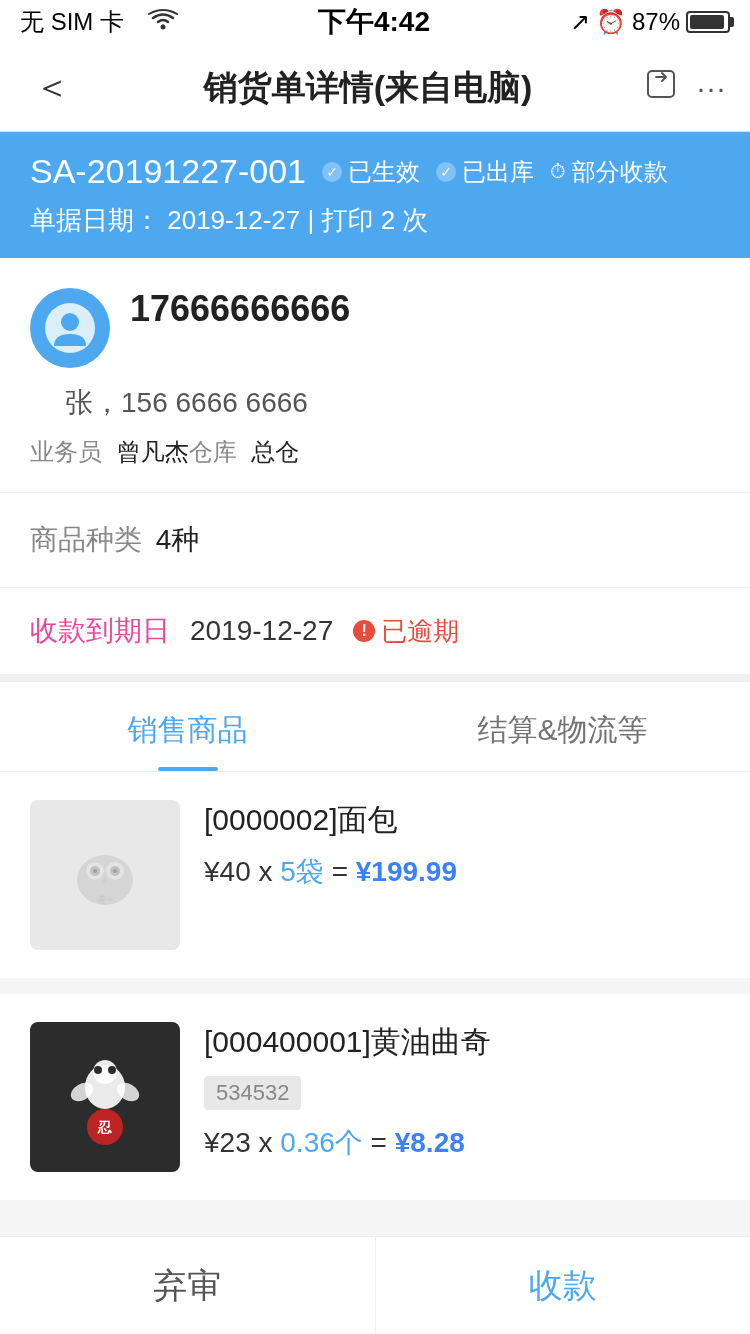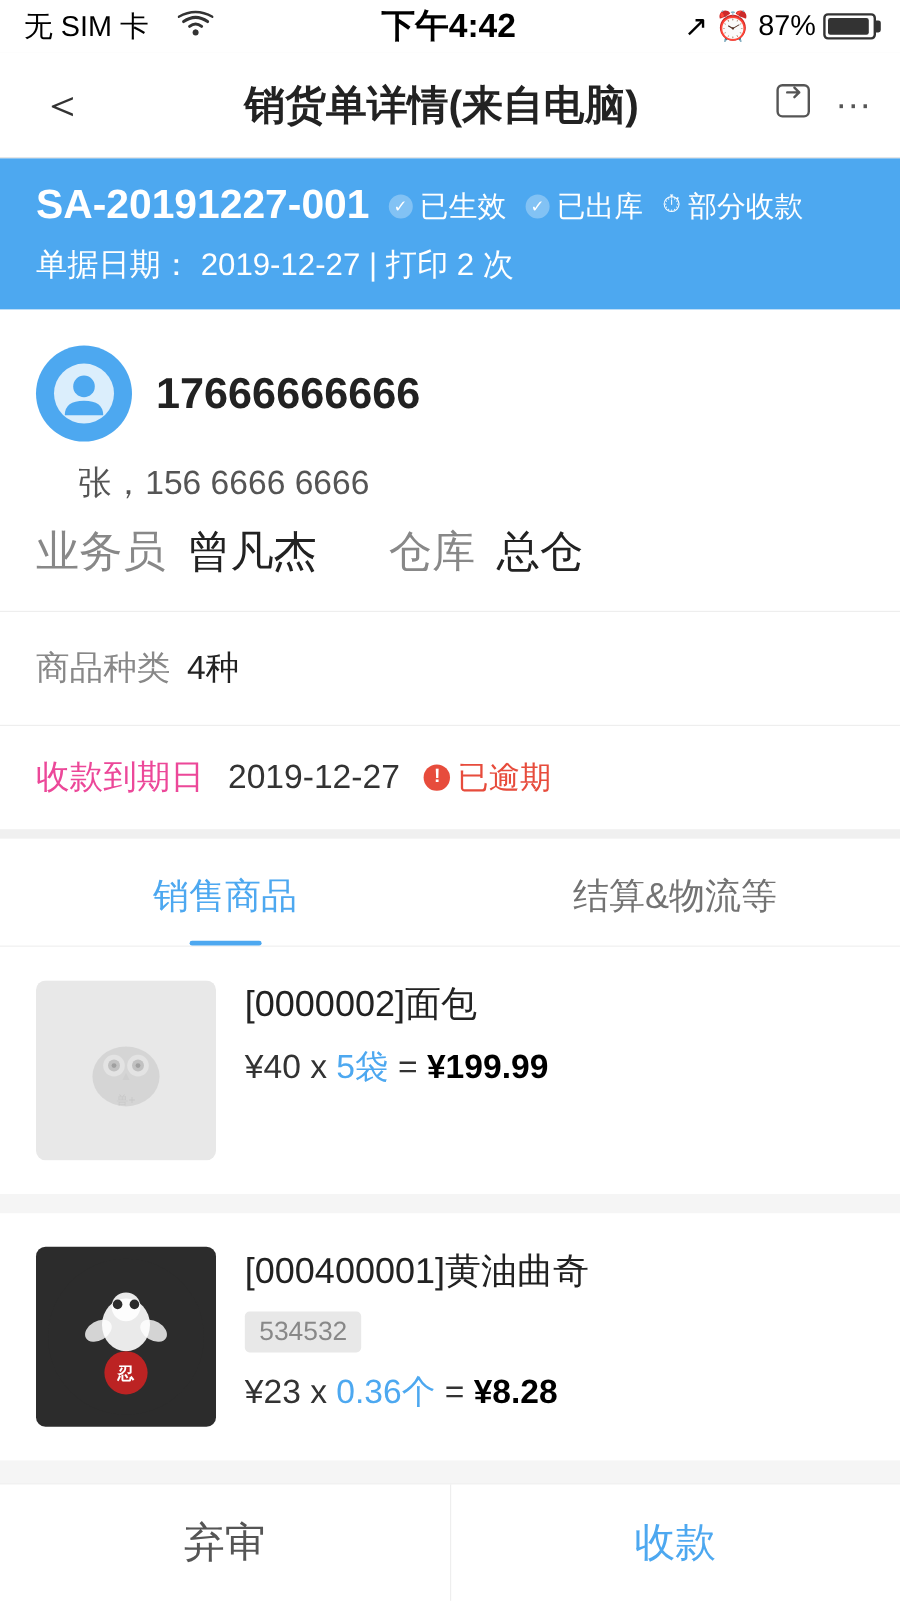--- a/index.html
+++ b/index.html
@@ -81,21 +81,21 @@
       padding: 20px 30px;
     }
     .banner-top {
       display: flex;
       align-items: center;
       gap: 16px;
       margin-bottom: 12px;
     }
     .order-id {
       font-size: 34px;
-      font-weight: 700;
+      font-weight: 400;
       color: #fff;
     }
     .badge {
       display: flex;
       align-items: center;
       gap: 6px;
       color: #fff;
       font-size: 24px;
     }
     .badge-check {
@@ -117,21 +117,20 @@
     }
 
     
     .customer-section {
       background: #fff;
       padding: 30px 30px 24px;
       border-bottom: 1px solid #eee;
     }
     .customer-top {
       display: flex;
-      align-items: center;
       gap: 20px;
       margin-bottom: 16px;
     }
     .avatar {
       width: 80px;
       height: 80px;
       border-radius: 50%;
       background: #4DA8F0;
       display: flex;
       align-items: center;
@@ -155,22 +154,21 @@
       color: #222;
     }
     .customer-phone {
       font-size: 28px;
       color: #555;
       margin-bottom: 14px;
       margin-left: 35px;
     }
     .customer-meta {
       display: flex;
-      gap: 60px;
-      font-size: 36px;
+      font-size: 24px;
       color: #555;
       text-align: right;
     }
     .meta-label { color: #888; }
     .meta-value { color: #222; margin-left: 8px; }
 
     
     .stats-section {
       background: #fff;
       padding: 28px 30px;
@@ -306,21 +304,21 @@
       font-size: 22px;
       padding: 4px 12px;
       border-radius: 4px;
       margin-bottom: 14px;
     }
     .product-price {
       font-size: 28px;
       color: #333;
     }
     .product-qty { color: #4DA8F0; }
-    .product-total { color: #000000; font-weight: 600; }
+    .product-total { color: #3b82f6; font-weight: 600; }
 
     
     .bottom-bar {
       position: fixed;
       bottom: 0;
       width: 750px;
       height: 98px;
       background: #fff;
       border-top: 1px solid #eee;
       display: flex;

